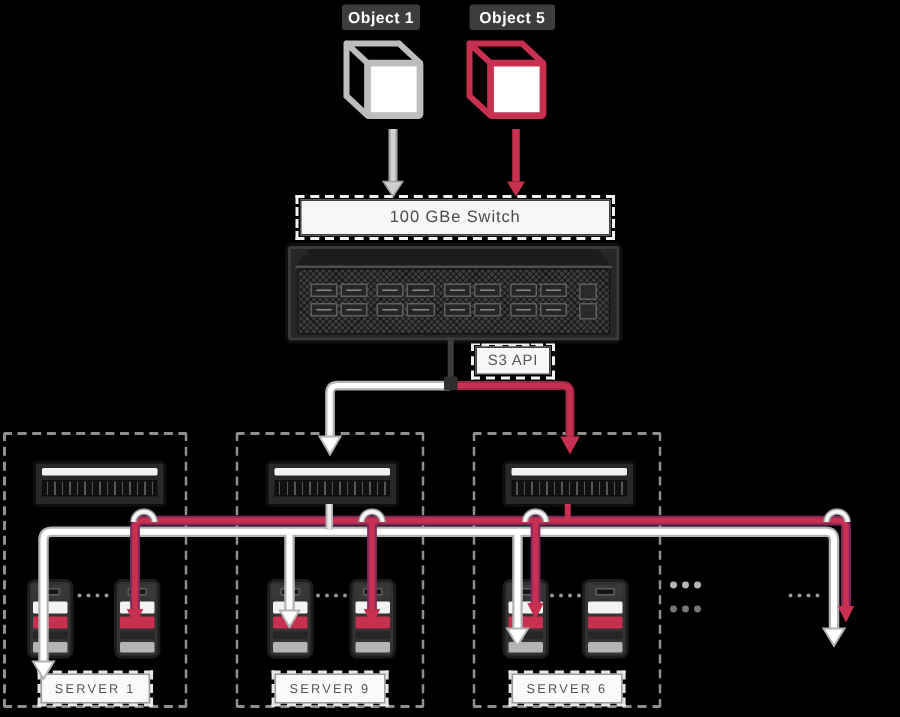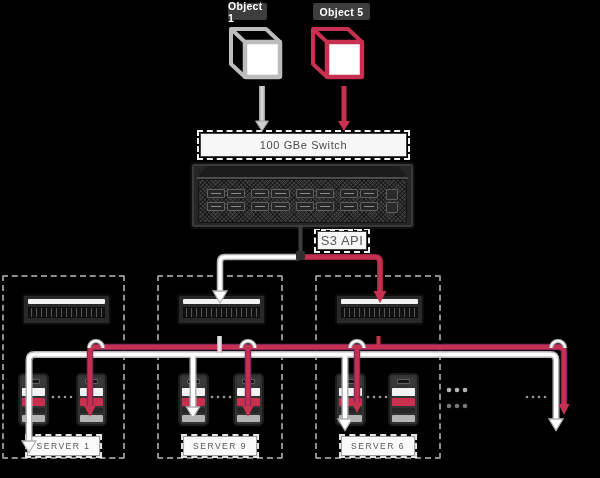--- a/index.html
+++ b/index.html
@@ -12,33 +12,33 @@
   .stage{
     position:relative;width:600px;height:478px;background:var(--bg);
     font-family:"Liberation Sans",sans-serif;overflow:hidden;
   }
   
   .obj-label{
     position:absolute;top:3px;height:17px;background:#3d3d3d;color:#fff;
     font-size:10.5px;font-weight:bold;letter-spacing:.3px;border-radius:2px;
     display:flex;align-items:center;justify-content:center;
   }
-  #obj1{left:228px;width:39px;}
+  #obj1{left:228px;width:52px;}
   #obj2{left:313px;width:57px;}
   .cube{position:absolute;top:24px;width:58px;height:62px;}
   #cube1{left:226px;}
   #cube2{left:308px;}
   
   .dash-box{
     position:absolute;background:#f7f7f7;border:1px solid #3f3f3f;
     outline:2px dashed rgba(255,255,255,.95);outline-offset:1px;
     display:flex;align-items:center;justify-content:center;color:#4a4a4a;
   }
   #switch-label-box{left:200px;top:133px;width:205px;height:22px;font-size:11px;letter-spacing:.6px;}
-  #s3-box{left:317px;top:231px;width:48px;height:17px;font-size:13px;letter-spacing:.5px;color:#585858;}
+  #s3-box{left:317px;top:231px;width:48px;height:17px;font-size:10px;letter-spacing:.5px;color:#585858;}
   
   .big-switch{
     position:absolute;left:190px;top:162px;width:221px;height:63px;
     background:#262626;border:2px solid #0f0f0f;border-radius:4px;
     box-shadow:inset 0 0 0 2px #3a3a3a;
   }
   .big-switch .bevel{
     position:absolute;left:4px;right:4px;top:2px;height:11px;background:#1c1c1c;
     clip-path:polygon(0 100%,5% 0,95% 0,100% 100%);border-bottom:2px solid #4d4d4d;
   }
@@ -54,21 +54,21 @@
   .prow.r2{top:22px;}
   .pgroup{flex:1;display:flex;gap:2px;}
   .bport{flex:1;background:#262626;border:1px solid #5f5f5f;border-radius:1px;position:relative;}
   .bport::after{content:'';position:absolute;left:3px;right:3px;top:50%;height:1px;margin-top:-.5px;background:#8a8a8a;}
   .sport{position:absolute;width:10px;height:9px;background:#2a2a2a;border:1px solid #5f5f5f;border-radius:1px;}
   .sport.s1{right:8px;top:9px;}
   .sport.s2{right:8px;top:22px;}
   .wdots{position:absolute;left:321px;top:227px;display:flex;gap:4px;}
   .wdots i{display:block;width:5px;height:4px;background:#efefef;}
   
-  .sgroup{position:absolute;top:275px;height:184px;border:2px dashed #8f8f8f;border-radius:2px;box-sizing:border-box;text-decoration:underline;}
+  .sgroup{position:absolute;top:288px;height:184px;border:2px dashed #8f8f8f;border-radius:2px;box-sizing:border-box;text-decoration:underline;}
   #g1{left:2px;width:123px;}
   #g2{left:157px;width:126px;}
   #g3{left:315px;width:126px;}
   #g4{left:473px;width:125px;}
   .gswitch{
     position:absolute;top:17px;left:18px;width:85px;height:27px;
     background:#282828;border:2px solid #0d0d0d;border-radius:3px;
   }
   .gswitch::before{content:'';position:absolute;left:4px;right:4px;top:3px;height:5px;background:#f2f2f2;border-radius:1px;}
   .gswitch::after{

